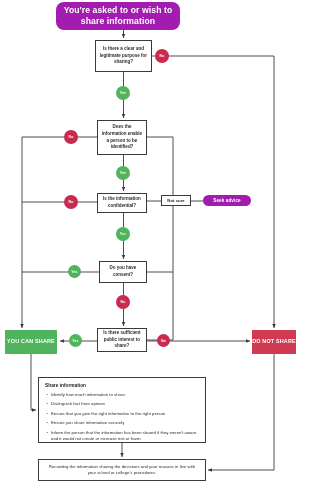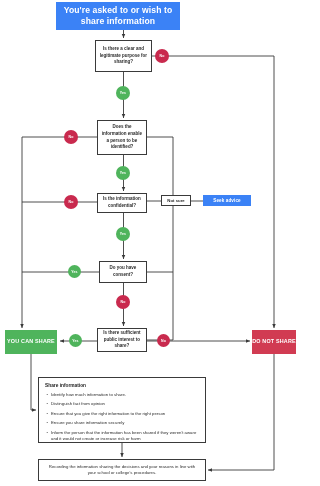--- a/index.html
+++ b/index.html
@@ -5,21 +5,21 @@
   html,body{margin:0;padding:0;background:#ffffff;}
   body{width:300px;height:486px;position:relative;overflow:hidden;
        font-family:"Liberation Sans","DejaVu Sans",sans-serif;
        -webkit-font-smoothing:antialiased;}
   #flow{position:absolute;left:0;top:0;width:300px;height:486px;}
 
   .node{position:absolute;box-sizing:border-box;display:flex;
         align-items:center;justify-content:center;text-align:center;}
 
   
-  .blk{background:#3b82f6;color:#ffffff;font-weight:bold;}
+  .blk{background:#a21caf;color:#ffffff;font-weight:bold;border-radius:8px;}
   .start{left:56px;top:2px;width:124px;height:28px;
          font-size:8.6px;line-height:1.28;letter-spacing:.1px;padding:0 6px;}
   .advice{left:203px;top:195px;width:48px;height:11px;font-size:4.6px;letter-spacing:.1px;}
 
   
   .dec{background:#ffffff;border:1px solid #3a3a3a;color:#2b2b2b;
        font-weight:bold;font-size:4.5px;line-height:1.45;padding:0 3px;}
   .d1{left:95px;top:40px;width:57px;height:32px;}
   .d2{left:97px;top:120px;width:50px;height:35px;}
   .d3{left:97px;top:193px;width:50px;height:20px;}

